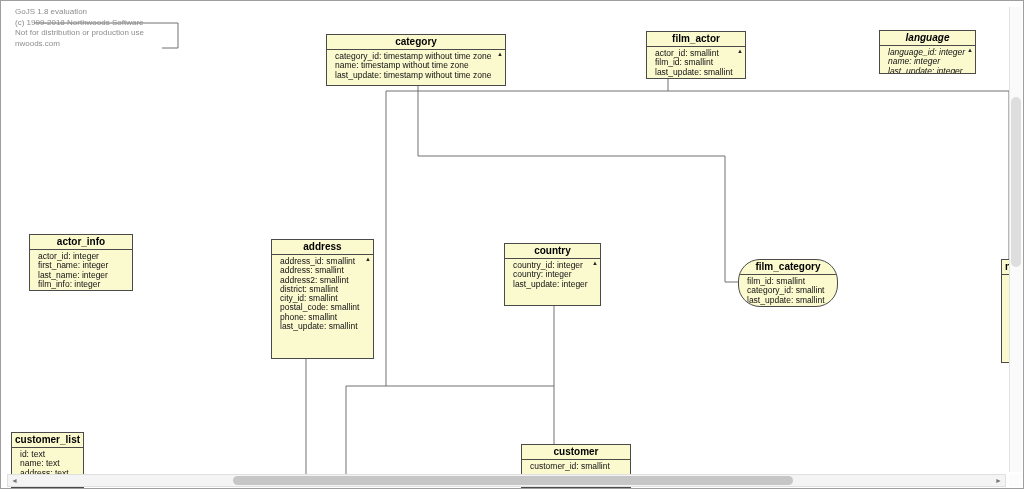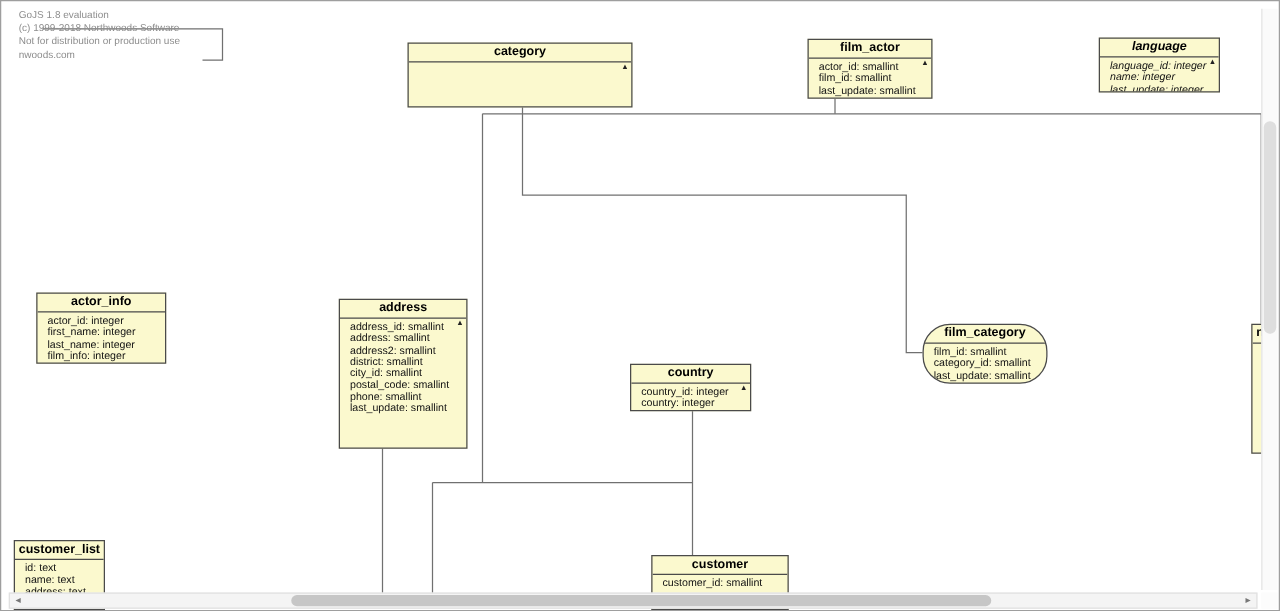--- a/index.html
+++ b/index.html
@@ -104,20 +104,25 @@
       <polyline points="385,90 385,385" stroke="#707070"></polyline>
       <polyline points="553,292 553,443" stroke="#707070"></polyline>
       <polyline points="345,385 553,385" stroke="#707070"></polyline>
       <polyline points="345,385 345,474" stroke="#707070"></polyline>
       <polyline points="305,333 305,474" stroke="#707070"></polyline>
     </svg>
 
   <div id="canvas" style="position:absolute;left:0;top:0;width:1024px;height:489px;z-index:2;">
       <div class="entity" style="left: 325px; top: 5px; width: 180px; height: 52px; margin-top: 28px;">
     <div class="entity-header">category</div>
+    <div class="entity-fields">
+          <div class="field">category_id: timestamp without time zone</div>
+          <div class="field">name: timestamp without time zone</div>
+          <div class="field">last_update: timestamp without time zone</div>
+        </div>
   <div class="scroll-arrow">▲</div>
       </div>
       <div class="entity" style="left: 645px; top: 30px; width: 100px; height: 48px;">
     <div class="entity-header">film_actor</div>
     <div class="entity-fields">
           <div class="field">actor_id: smallint</div>
           <div class="field">film_id: smallint</div>
           <div class="field">last_update: smallint</div>
         </div>
   <div class="scroll-arrow">▲</div>
@@ -147,21 +152,21 @@
           <div class="field">address: smallint</div>
           <div class="field">address2: smallint</div>
           <div class="field">district: smallint</div>
           <div class="field">city_id: smallint</div>
           <div class="field">postal_code: smallint</div>
           <div class="field">phone: smallint</div>
           <div class="field">last_update: smallint</div>
         </div>
   <div class="scroll-arrow">▲</div>
       </div>
-      <div class="entity" style="left: 503px; top: 242px; width: 97px; height: 38px; margin-top: 48px;">
+      <div class="entity" style="left: 503px; top: 242px; width: 97px; height: 63px;">
     <div class="entity-header">country</div>
     <div class="entity-fields">
           <div class="field">country_id: integer</div>
           <div class="field">country: integer</div>
           <div class="field">last_update: integer</div>
         </div>
   <div class="scroll-arrow">▲</div>
       </div>
       <div class="entity" style="left: 737px; top: 258px; width: 100px; height: 48px; border-radius: 22px;">
     <div class="entity-header">film_category</div>

